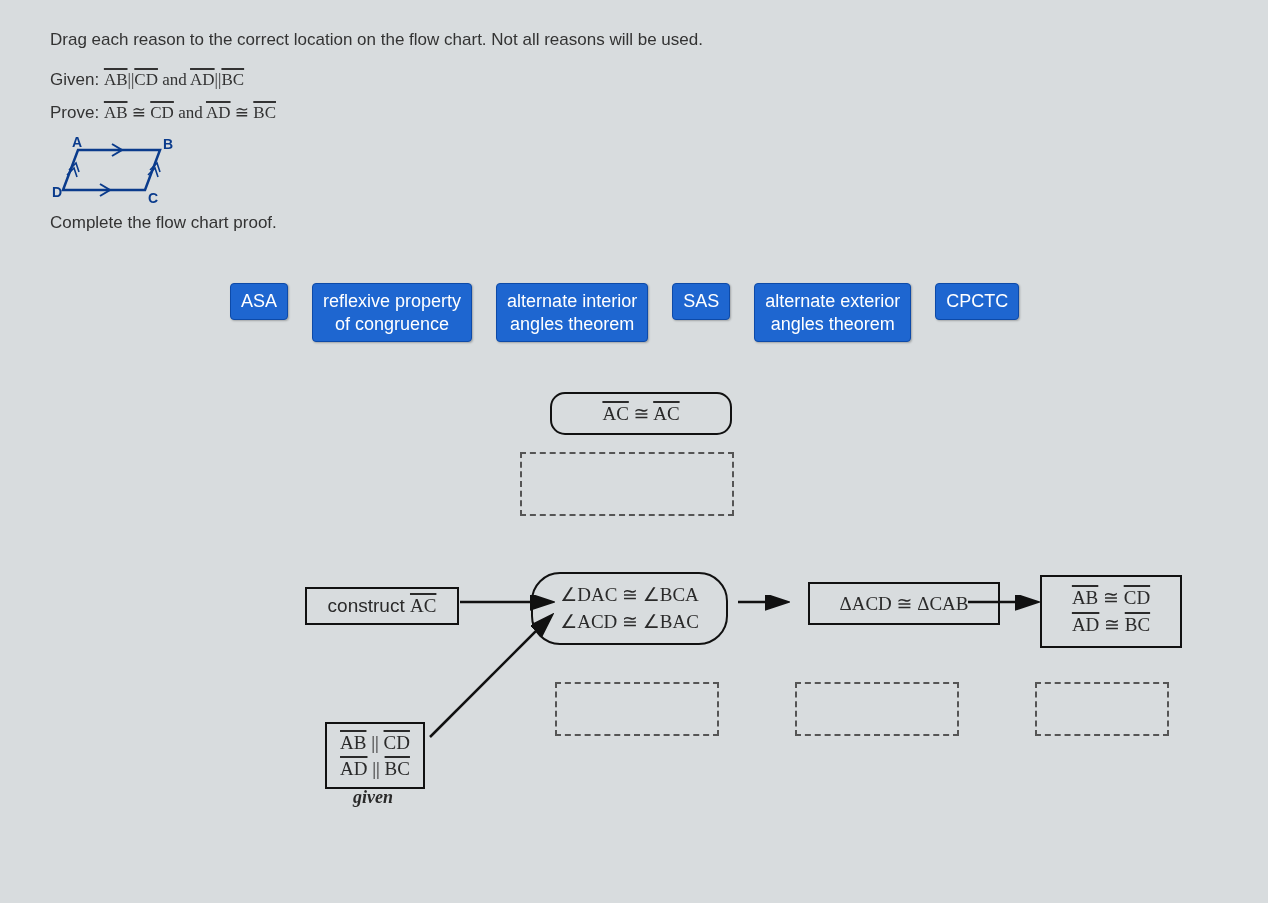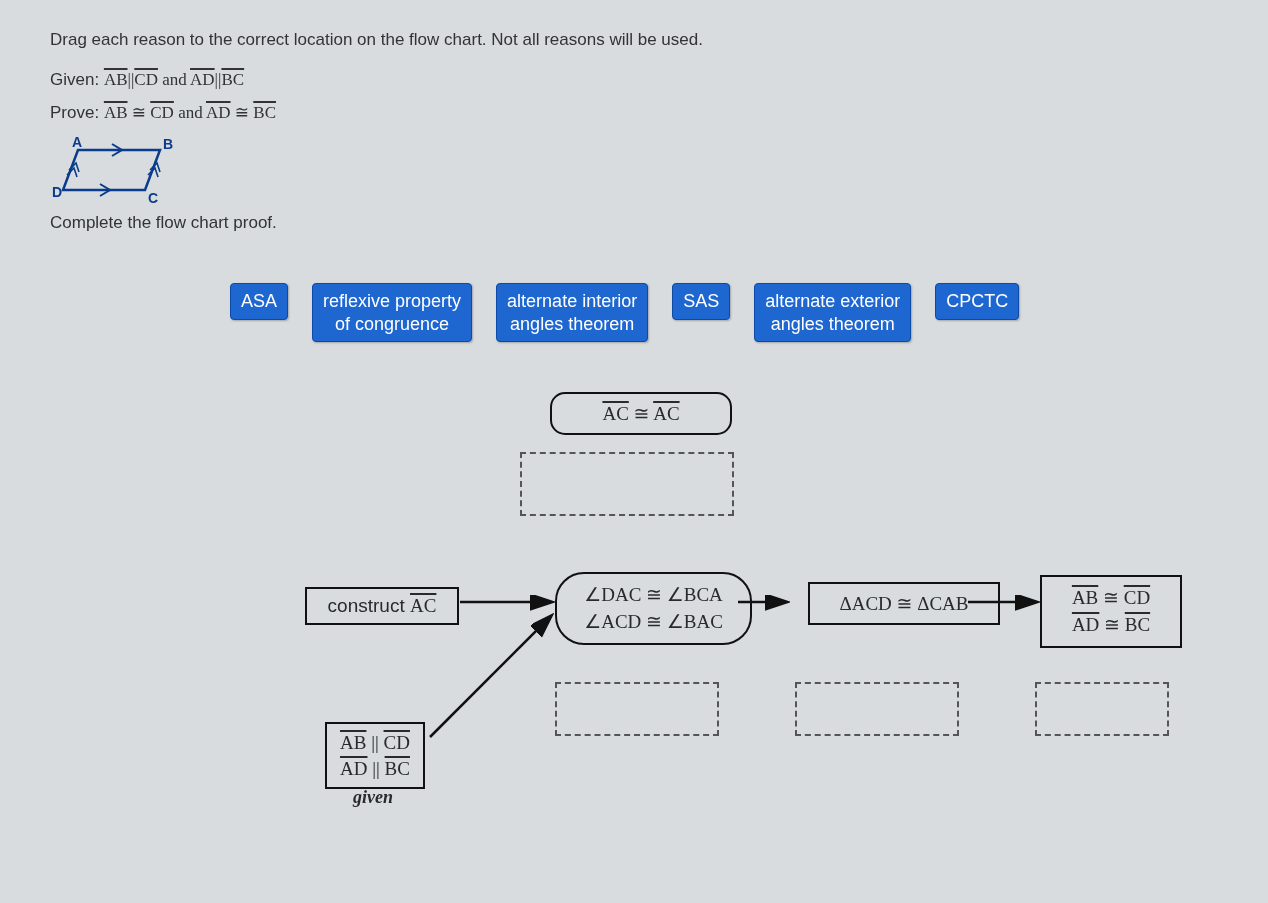--- a/index.html
+++ b/index.html
@@ -163,21 +163,21 @@
   <div class="stmt-box" style="left:225px; top:195px; width:130px; padding:6px 10px;">
     <span>construct </span><span class="math"><span class="overline">AC</span></span>
   </div>
 
   <div class="stmt-box" style="left:245px; top:330px; width:80px; padding:6px 8px; line-height:1.35;">
     <span class="math"><span class="overline">AB</span> || <span class="overline">CD</span></span><br>
     <span class="math"><span class="overline">AD</span> || <span class="overline">BC</span></span>
   </div>
   <div class="caption" style="left:258px; top:395px; width:70px;">given</div>
 
-  <div class="stmt-box" style="left:475px; top:180px; width:165px; line-height:1.4;border-radius:29px;">
+  <div class="stmt-box" style="left:451px; top:180px; width:165px; line-height:1.4;border-radius:29px;">
     <span class="math">∠DAC ≅ ∠BCA</span><br>
     <span class="math">∠ACD ≅ ∠BAC</span>
   </div>
 
   <div class="drop-box" style="left:475px; top:290px; width:160px; height:50px;"></div>
 
   <div class="stmt-box" style="left:728px; top:190px; width:160px;">
     <span class="math">ΔACD ≅ ΔCAB</span>
   </div>
 

